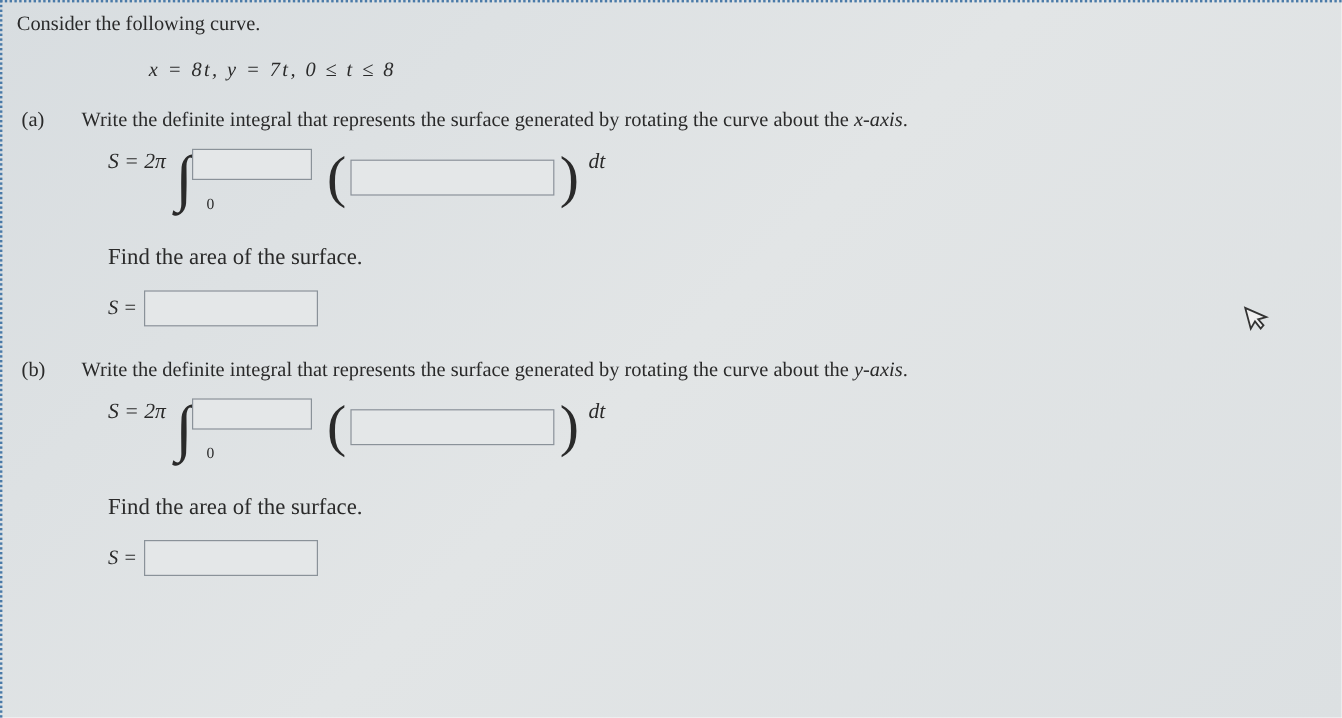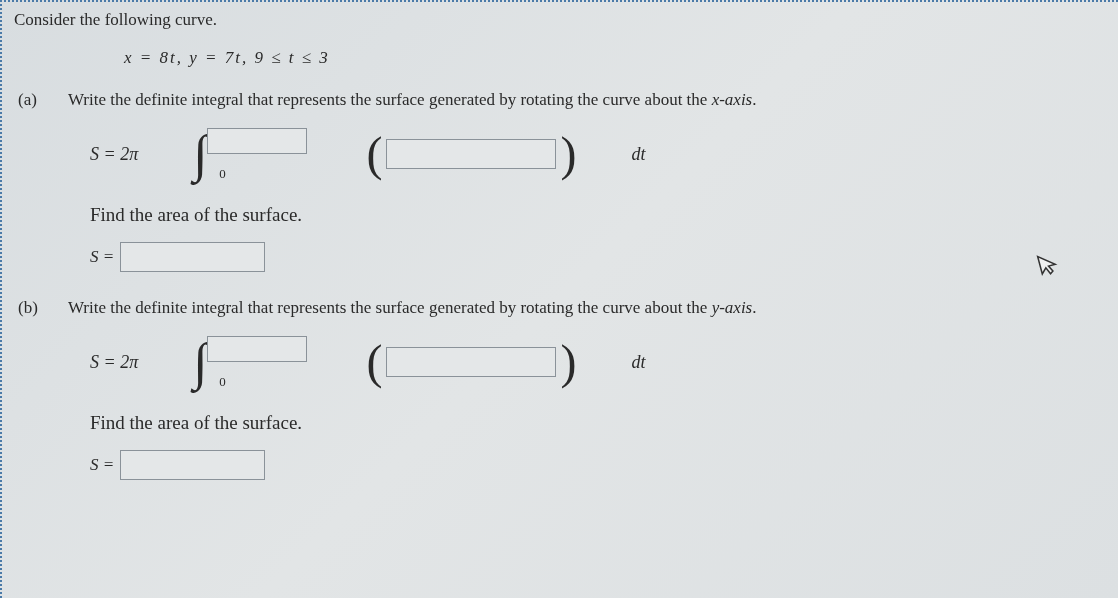--- a/index.html
+++ b/index.html
@@ -46,28 +46,27 @@
       min-width: 32px;
     }
     .part-text {
       flex: 1;
     }
     .x-axis, .y-axis {
       font-style: italic;
     }
     .integral-row {
       display: flex;
-      align-items: center;
+      align-items: flex-start;
       margin-left: 72px;
       margin-top: 14px;
       margin-bottom: 20px;
       font-size: 18px;
       font-style: italic;
       height: 60px;
-      gap: 47px;
     }
     .s-eq {
       margin-right: 6px;
     }
     .integral-wrap {
       display: flex;
       align-items: center;
       position: relative;
     }
     .integral-sign {
@@ -150,21 +149,21 @@
       font-size: 22px;
       color: #333;
       transform: rotate(-15deg);
     }
   </style>
 </head>
 <body>
 
 <div class="content">
   <div class="intro">Consider the following curve.</div>
-  <div class="equation-line">x = 8t,    y = 7t,    9 ≤ t ≤ 3</div>
+  <div class="equation-line">x = 8t,    y = 7t,    0 ≤ t ≤ 8</div>
 
   <div class="part">
     <div class="part-row">
       <div class="part-label">(a)</div>
       <div class="part-text">
         <span>Write the definite integral that represents the surface generated by rotating the curve about the </span><span class="x-axis">x-axis</span><span>.</span>
       </div>
     </div>
 
     <div class="integral-row">

